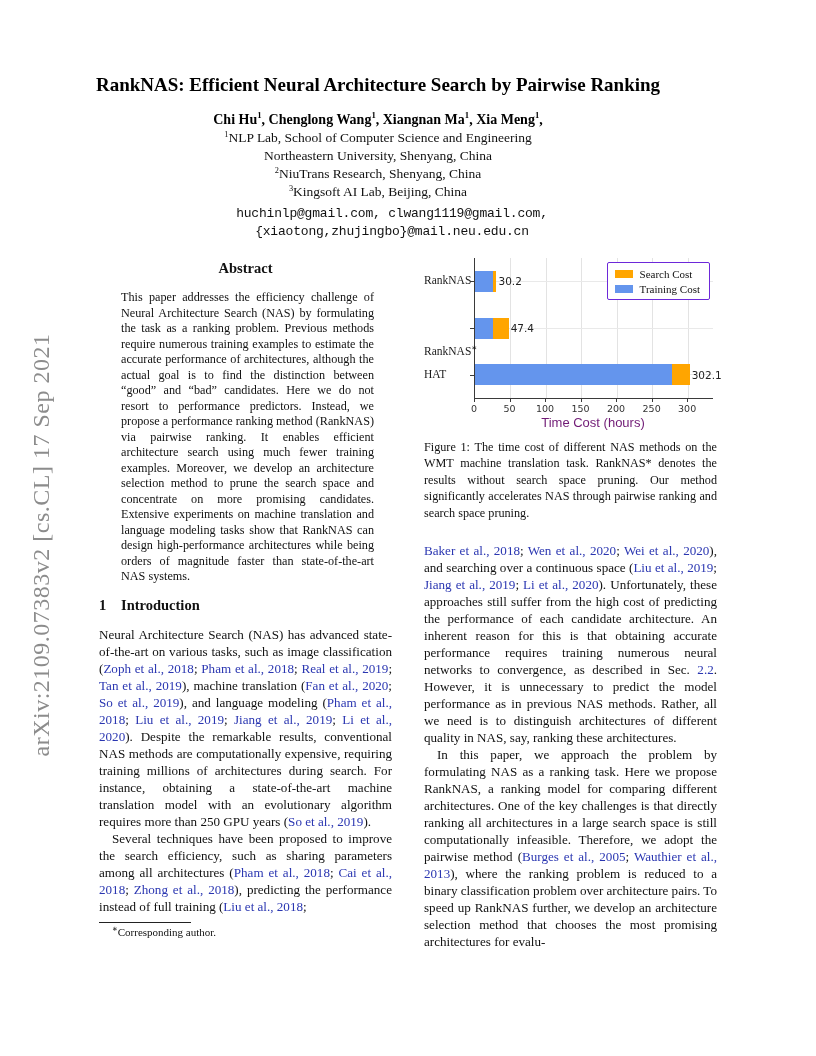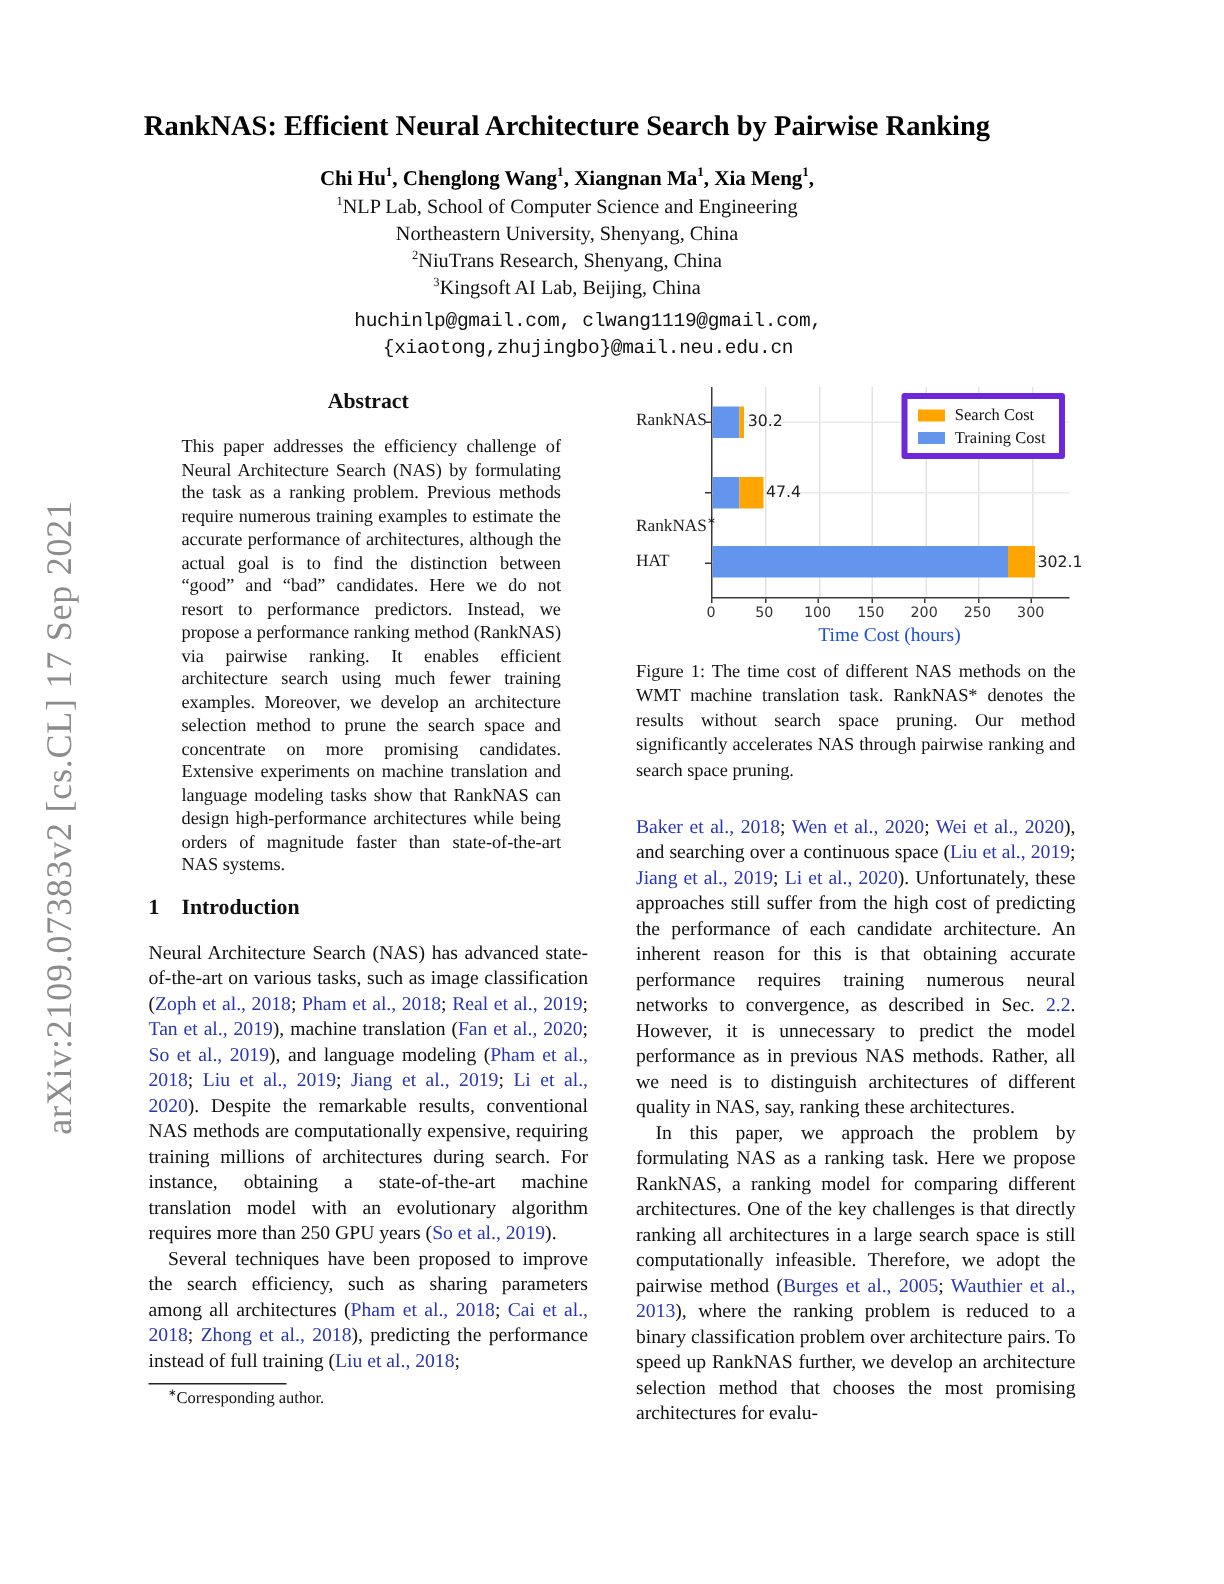--- a/index.html
+++ b/index.html
@@ -46,22 +46,22 @@
   
   .chart-plot{position:absolute;border-left:1.4px solid #3a3a3a;border-bottom:1.4px solid #3a3a3a;}
   .gridline-v{position:absolute;top:0;width:1px;background:#e3e3e3;}
   .gridline-h{position:absolute;left:0;height:1px;background:#e9e9e9;}
   .bar-seg{position:absolute;}
   .cat-label{position:absolute;text-align:left;font-size:11.5px;font-family:Liberation Serif, serif;color:#1a1a1a;}
   .tick-mark-x{position:absolute;width:1px;height:3px;background:#3a3a3a;}
   .tick-mark-y{position:absolute;width:4px;height:1px;background:#3a3a3a;}
   .tick-label{position:absolute;font-size:9.5px;font-family:"DejaVu Sans",sans-serif;color:#333;transform:translateX(-50%);}
   .value-label{position:absolute;font-size:10.5px;font-family:"DejaVu Sans",sans-serif;color:#222;}
-  .x-axis-label{position:absolute;text-align:center;font-size:13px;font-family:Liberation Serif, serif;color:#1d4ed8;}
-  .legend-box{position:absolute;background:#fff;border:4px solid #6d28d9;border-radius:2px;padding:3px 9px 3px 7px;}
+  .x-axis-label{position:absolute;text-align:center;font-size:13px;font-family:Liberation Sans, sans-serif;color:#701a75;}
+  .legend-box{position:absolute;background:#fff;border:1px solid #6d28d9;border-radius:2px;padding:3px 9px 3px 7px;}
   .legend-row{display:flex;align-items:center;height:15px;}
   .legend-swatch{width:18px;height:8px;margin-right:7px;flex:0 0 auto;}
   .legend-label{font-size:11px;font-family:"Liberation Serif",serif;color:#111;white-space:nowrap;}
 </style>
 </head>
 <body>
 
 <div class="page">
 
   <div class="watermark">arXiv:2109.07383v2  [cs.CL]  17 Sep 2021</div>

